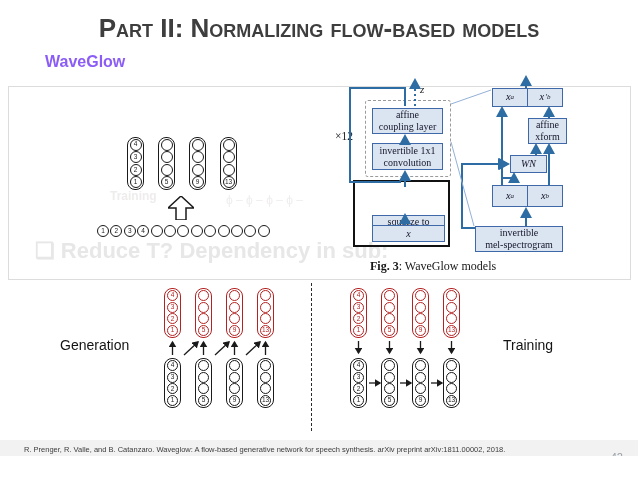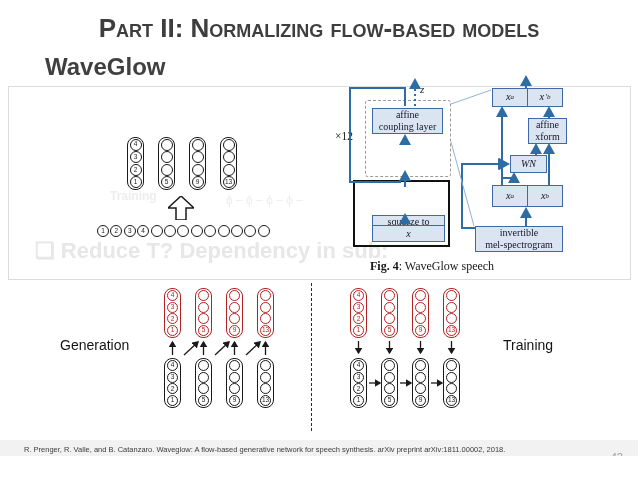--- a/index.html
+++ b/index.html
@@ -1,21 +1,21 @@
 <!DOCTYPE html>
 <html><head>
 <meta charset="utf-8">
 <style>
   html,body{margin:0;padding:0;background:#fff;}
   .slide{position:relative;width:638px;height:456px;background:#fff;overflow:hidden;
          font-family:"Liberation Sans",sans-serif;}
   
   .title{position:absolute;top:13px;left:0;right:0;text-align:center;
          font-variant:small-caps;font-weight:700;font-size:26px;color:#3e3e3e;}
-  .subtitle{position:absolute;top:53px;left:45px;font-weight:700;font-size:24px;color:#404040;}
+  .subtitle{position:absolute;top:53px;left:45px;font-weight:700;font-size:16px;color:#8b5cf6;}
   
   .whitebox{position:absolute;left:8px;top:86px;width:623px;height:194px;
             background:#fff;border:1px solid #dcdcdc;box-sizing:border-box;}
   .ghost{position:absolute;color:#e7e7e7;font-weight:700;white-space:nowrap;z-index:1;}
   .ghost-reduce{left:35px;top:238px;font-size:22px;}
   .ghost-training{left:110px;top:189px;font-size:12px;color:#efecec;}
   .ghost-phi{left:226px;top:193px;font-size:12px;color:#f0eded;font-weight:400;}
   
   .pillrow{position:absolute;display:flex;gap:14px;z-index:2;}
   .pill{width:17px;height:50px;box-sizing:border-box;border:1.5px solid #1a1a1a;border-radius:8px;
@@ -125,20 +125,22 @@
 
   <div class="fig1">
     <div class="dashframe"></div>
     <div class="blackframe"></div>
 
     <div class="figtext x12">×12</div>
     <div class="figtext zlab">z</div>
 
     <div class="fbox" style="left:39px;top:34px;width:71px;height:26px;">affine
 coupling layer</div>
+    <div class="fbox" style="left:39px;top:69px;width:71px;height:27px;">invertible 1x1
+convolution</div>
     <div class="fbox" style="left:39px;top:111px;width:73px;height:26px;margin-top:30px;">squeeze to
 vectors</div>
     <div class="fbox" style="left:39px;top:151px;width:73px;height:17px;font-style:italic;"><span>x</span></div>
 
     <div class="fbox split" style="left:159px;top:14px;width:71px;height:19px;">
       <span class="cell"><i>x</i><sub>a</sub></span>
       <span class="cell"><i>x</i><span class="pr">′</span><sub>b</sub></span>
     </div>
     <div class="fbox" style="left:195px;top:44px;width:39px;height:26px;">affine
 xform</div>
@@ -173,21 +175,21 @@
       <line x1="169" y1="90" x2="174" y2="90" stroke="#2e6da4" stroke-width="2" marker-end="url(#mb)"></line>
       <polyline points="169,104 181,104 181,101" fill="none" stroke="#2e6da4" stroke-width="2" marker-end="url(#mb)"></polyline>
       <line x1="193" y1="152" x2="193" y2="136" stroke="#2e6da4" stroke-width="2" marker-end="url(#mb)"></line>
       <polyline points="142,154 129,154 129,90 173,90" fill="none" stroke="#2e6da4" stroke-width="2" marker-end="url(#mb)"></polyline>
 
       <line x1="118" y1="30" x2="158" y2="16" stroke="#93b1d7" stroke-width="1"></line>
       <line x1="118" y1="68" x2="141" y2="152" stroke="#93b1d7" stroke-width="1"></line>
     </svg>
 
     <div class="caption">
-      <span class="capb">Fig. 4</span><span>: WaveGlow speech</span>
+      <span class="capb">Fig. 3</span><span>: WaveGlow models</span>
     </div>
   </div>
 
   <div class="figlabel gen-label">Generation</div>
   <div class="genfig">
     <svg width="125" height="128" viewBox="0 0 125 128">
       <defs>
         <marker id="mg" markerWidth="7" markerHeight="7" refX="4" refY="3" orient="auto">
           <path d="M0,0 L5,3 L0,6 z" fill="#1a1a1a"></path>
         </marker>

